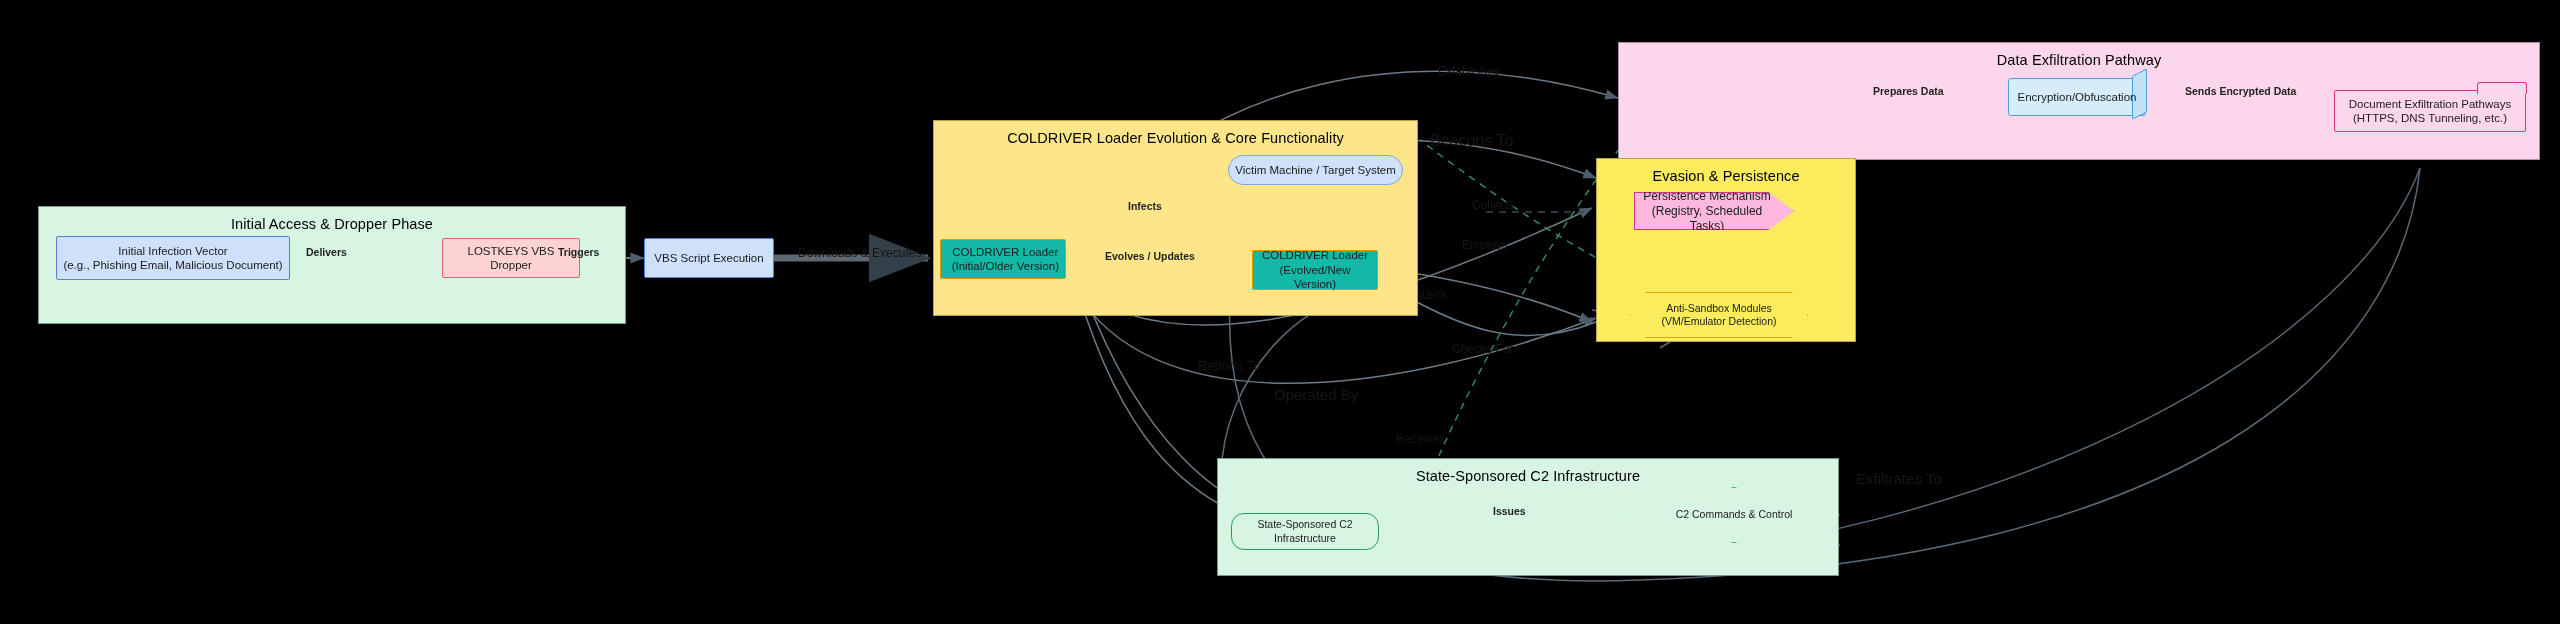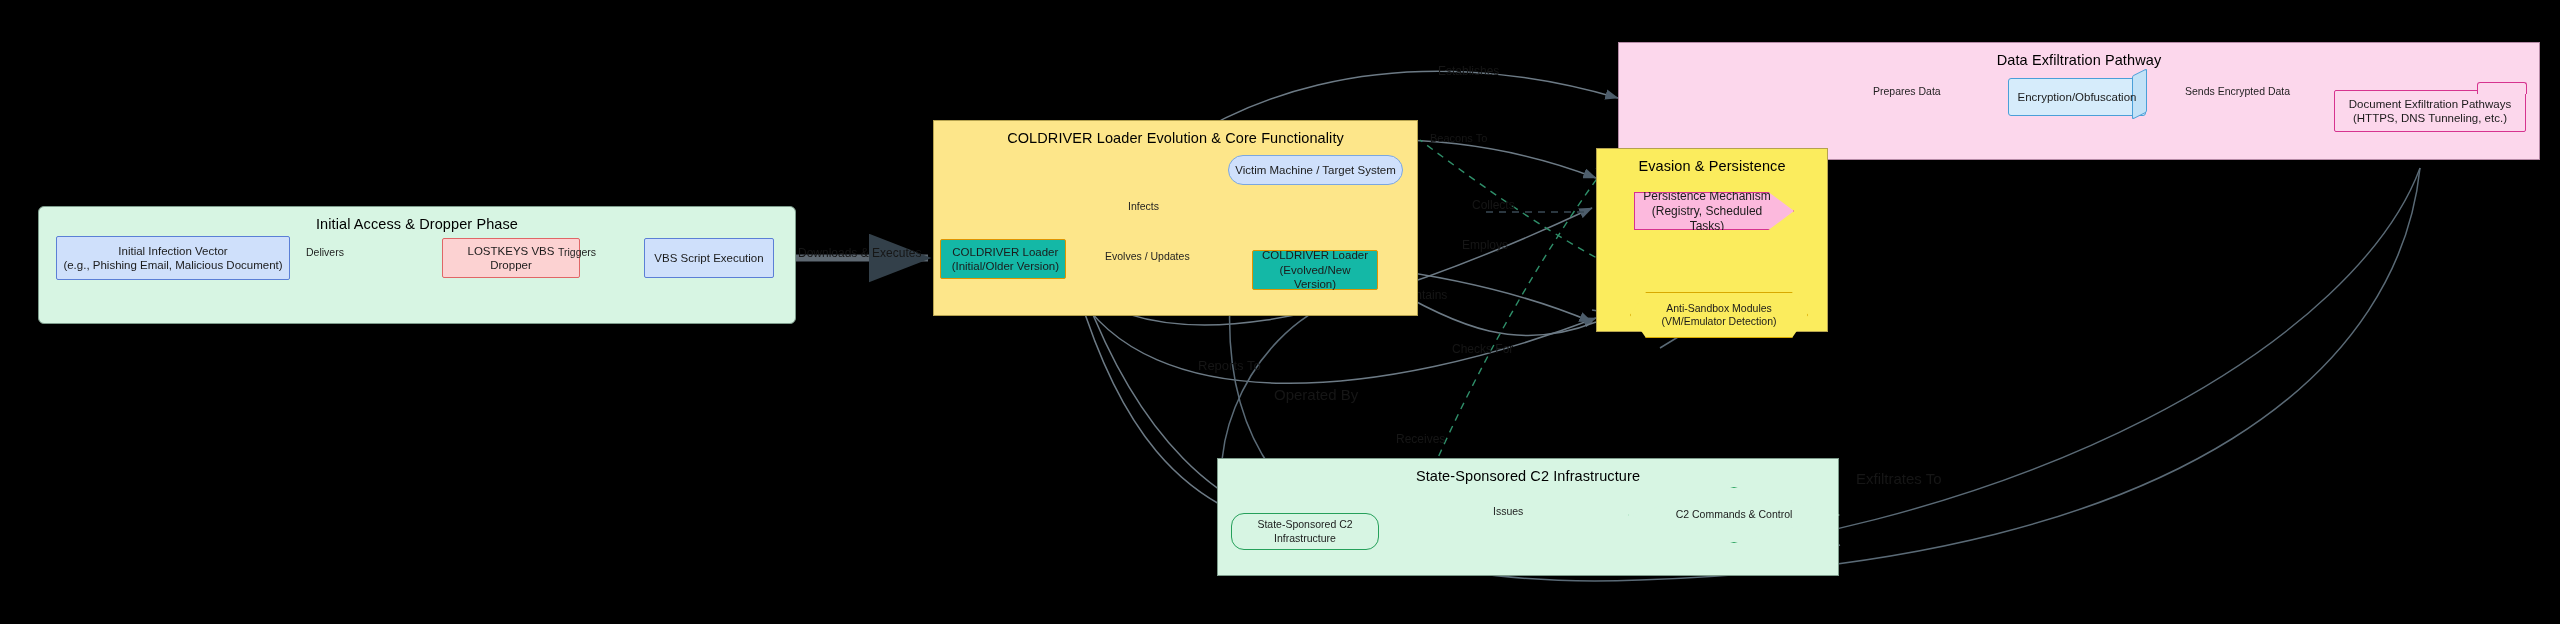--- a/index.html
+++ b/index.html
@@ -51,21 +51,21 @@
       clip-path:polygon(0 0,84% 0,100% 50%,84% 100%,0 100%);}
   
   .n-hex{position:absolute;background:#fbec5d;border:1.5px solid #d8a900;
       clip-path:polygon(9% 0,91% 0,100% 50%,91% 100%,9% 100%,0 50%);}
   
   .n-diamond{position:absolute;background:#d7f5e3;border:1.6px solid #25a05a;
       clip-path:polygon(50% 0,100% 50%,50% 100%,0 50%);}
 
   
   .elbl{position:absolute;font-size:10.5px;color:#2a2a2a;white-space:nowrap;}
-  .elbl.onbg{color:#1f1f1f;}
+  .elbl.onbg{color:#1f1f1f;font-weight:bold;}
   .elbl.darker{color:#161616;}
 
   svg.edges{position:absolute;left:0;top:0;width:2560px;height:624px;overflow:visible;
             pointer-events:none;}
 </style>
 </head>
 <body>
 
 <div id="stage">
 
@@ -121,32 +121,32 @@
 
     <line x1="1800" y1="110" x2="2006" y2="97" stroke="#6c7a85" stroke-width="1.5" marker-end="url(#ah)"></line>
     <line x1="2146" y1="97" x2="2332" y2="110" stroke="#6c7a85" stroke-width="1.5" marker-end="url(#ah)"></line>
 
     <line x1="1596" y1="168" x2="1636" y2="196" stroke="#5a6a76" stroke-width="1.5" marker-end="url(#ah)"></line>
     <line x1="1592" y1="310" x2="1630" y2="316" stroke="#5a6a76" stroke-width="1.5" marker-end="url(#ah)"></line>
     <line x1="1660" y1="348" x2="1696" y2="326" stroke="#5a6a76" stroke-width="1.5" marker-end="url(#ah)"></line>
   </svg>
 
   <div class="elbl darker" style="left:1438px;top:64px;font-size:12px;">Establishes</div>
-  <div class="elbl darker" style="left:1430px;top:132px;font-size:11px;">Beacons To</div>
+  <div class="elbl darker" style="left:1430px;top:132px;font-size:16px;">Beacons To</div>
   <div class="elbl darker" style="left:1472px;top:198px;font-size:12px;">Collects</div>
   <div class="elbl darker" style="left:1462px;top:238px;font-size:12px;">Employs</div>
   <div class="elbl darker" style="left:1396px;top:288px;font-size:12px;">Maintains</div>
   <div class="elbl darker" style="left:1452px;top:342px;font-size:12px;">Checks For</div>
   <div class="elbl darker" style="left:1396px;top:432px;font-size:12px;">Receives</div>
   <div class="elbl darker" style="left:1198px;top:358px;font-size:13px;">Reports To</div>
   <div class="elbl darker" style="left:1856px;top:470px;font-size:15px;">Exfiltrates To</div>
   <div class="elbl darker" style="left:1274px;top:386px;font-size:15px;">Operated By</div>
   <div class="elbl darker" style="left:798px;top:246px;font-size:12px;">Downloads &amp; Executes</div>
 
-  <div class="sg green" style="left:38px;top:206px;width:758px;height:118px;border-radius:6px;">
+  <div class="sg green" style="left:38px;top:206px;width:588px;height:118px;">
     <div class="sg-title">Initial Access &amp; Dropper Phase</div>
   </div>
 
   <div class="node n-blue" style="left:56px;top:236px;width:234px;height:44px;">
     <span class="lbl">Initial Infection Vector
 (e.g., Phishing Email, Malicious Document)</span>
   </div>
   <div class="elbl onbg" style="left:306px;top:246px;">Delivers</div>
   <div class="node n-red" style="left:398px;top:238px;width:138px;height:40px;margin-left:44px;">
     <span class="lbl">LOSTKEYS VBS Dropper</span>
@@ -182,21 +182,21 @@
   <div class="elbl onbg" style="left:1873px;top:85px;">Prepares Data</div>
   <div class="node n-cyl" style="left:2008px;top:78px;width:138px;height:38px;">
     <span class="lbl">Encryption/Obfuscation</span>
   </div>
   <div class="elbl onbg" style="left:2185px;top:85px;">Sends Encrypted Data</div>
   <div class="node n-folder" style="left:2334px;top:90px;width:192px;height:42px;">
     <span class="lbl">Document Exfiltration Pathways
 (HTTPS, DNS Tunneling, etc.)</span>
   </div>
 
-  <div class="sg yellow2" style="left:1596px;top:148px;width:232px;height:184px;text-decoration:underline;">
+  <div class="sg yellow2" style="left:1596px;top:158px;width:260px;height:184px;text-decoration:underline;">
     <div class="sg-title">Evasion &amp; Persistence</div>
   </div>
 
   <div class="node n-arrowshape" style="left:1634px;top:192px;width:160px;height:38px;">
     <span class="lbl" style="margin-right:14px;font-size:12px;">Persistence Mechanism
 (Registry, Scheduled Tasks)</span>
   </div>
 
   <div class="node n-hex" style="left:1630px;top:292px;width:178px;height:46px;">
     <span class="lbl" style="font-size:10.5px;">Anti-Sandbox Modules

